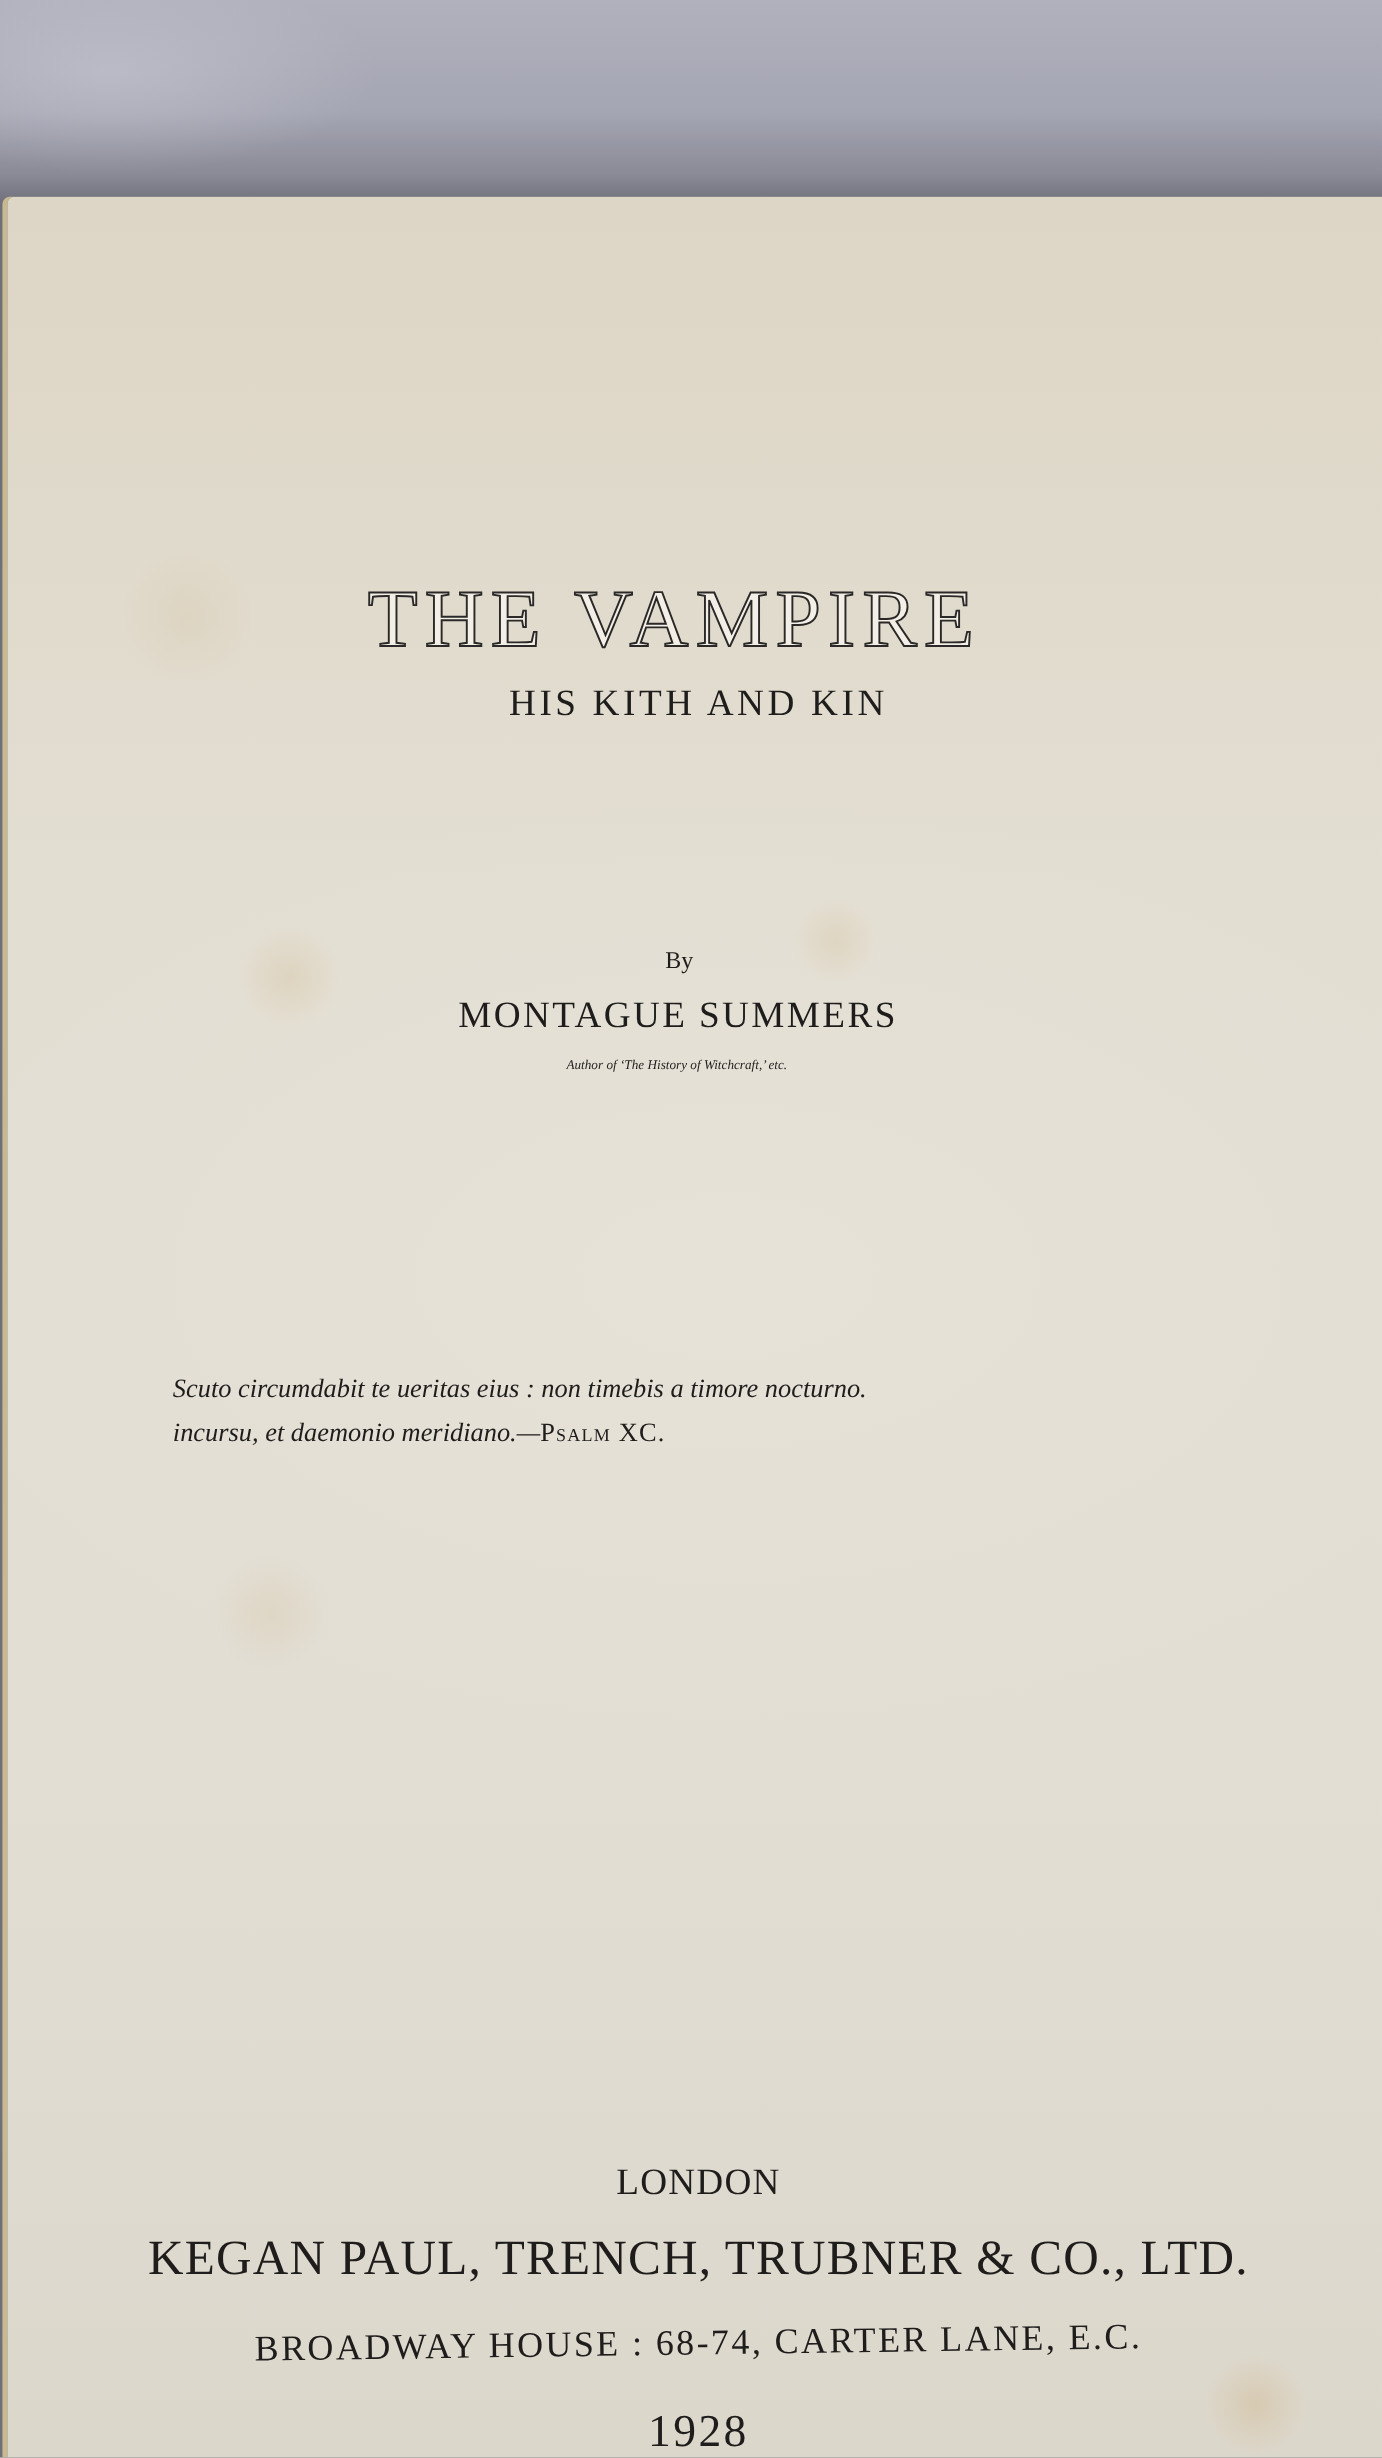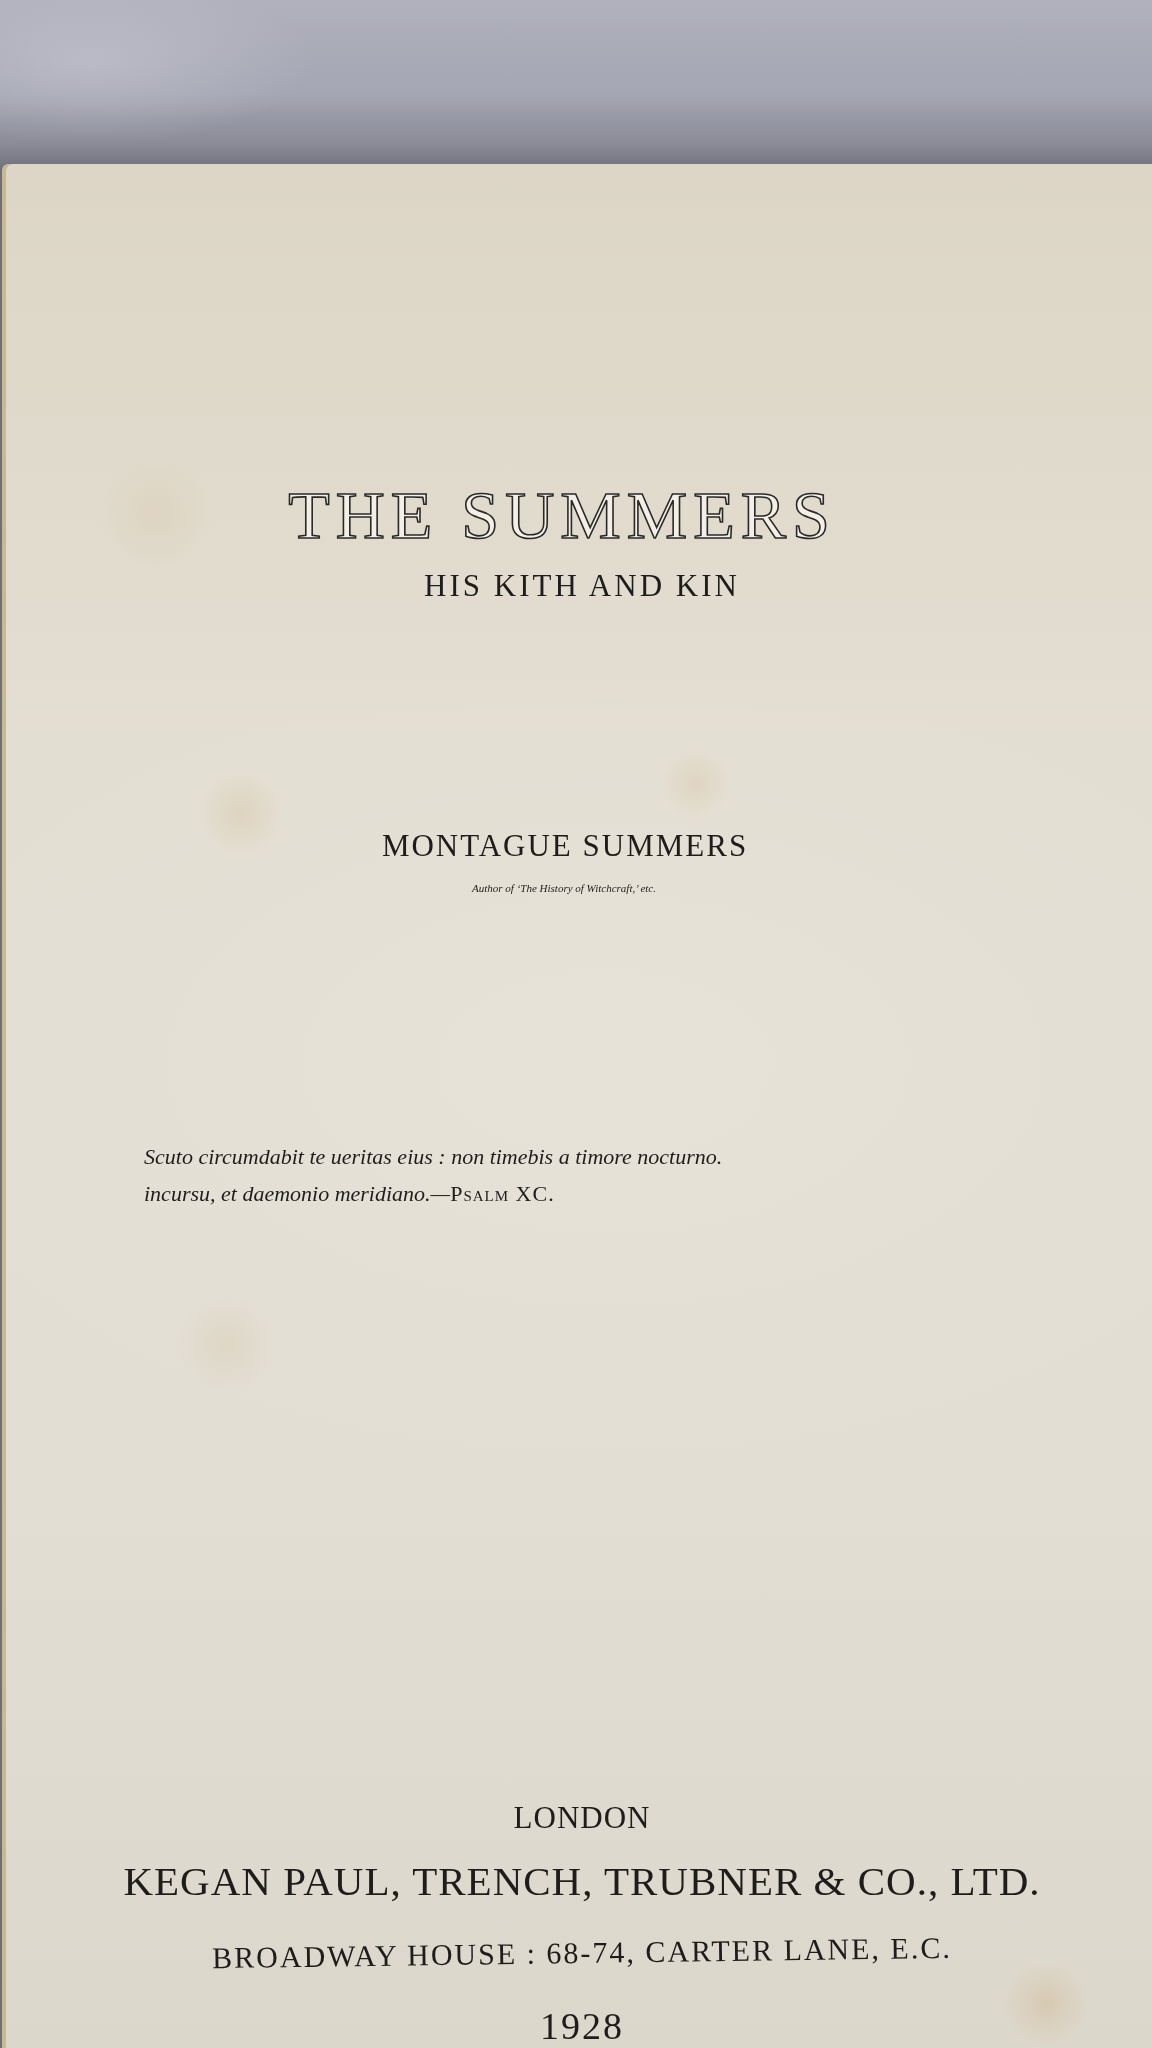--- a/index.html
+++ b/index.html
@@ -49,22 +49,23 @@
   .publisher { left: 0; width: 1152px; top: 1693px; font-size: 41px; letter-spacing: 1px; }
   .address { left: 0; width: 1152px; top: 1772px; font-size: 30px; letter-spacing: 2px; transform: rotate(-0.8deg); }
   .year { left: 0; width: 1152px; top: 1840px; font-size: 38px; letter-spacing: 2px; }
 </style>
 </head>
 <body>
 
 <div class="backdrop"></div>
 
 <div class="page">
-  <div class="text title">THE SUMMERS</div>
+  <div class="text title">THE VAMPIRE</div>
   <div class="text subtitle">HIS KITH AND KIN</div>
+  <div class="text by">By</div>
   <div class="text author">MONTAGUE SUMMERS</div>
   <div class="text author-note">Author of ‘The History of Witchcraft,’ etc.</div>
 
   <div class="epigraph">
     <span class="line">Scuto circumdabit te ueritas eius : non timebis a timore nocturno.</span>
     <span class="line"><span>incursu, et daemonio meridiano.—</span><span class="cite">Psalm XC.</span></span>
   </div>
 
   <div class="text city">LONDON</div>
   <div class="text publisher">KEGAN PAUL, TRENCH, TRUBNER &amp; CO., LTD.</div>

